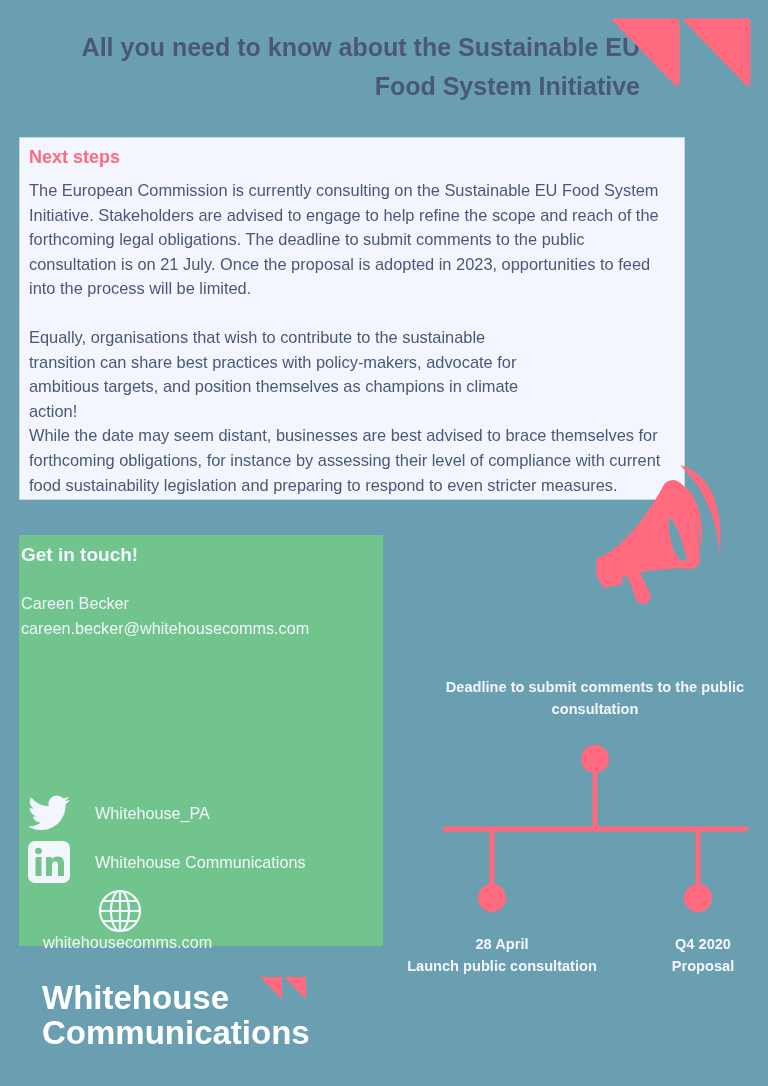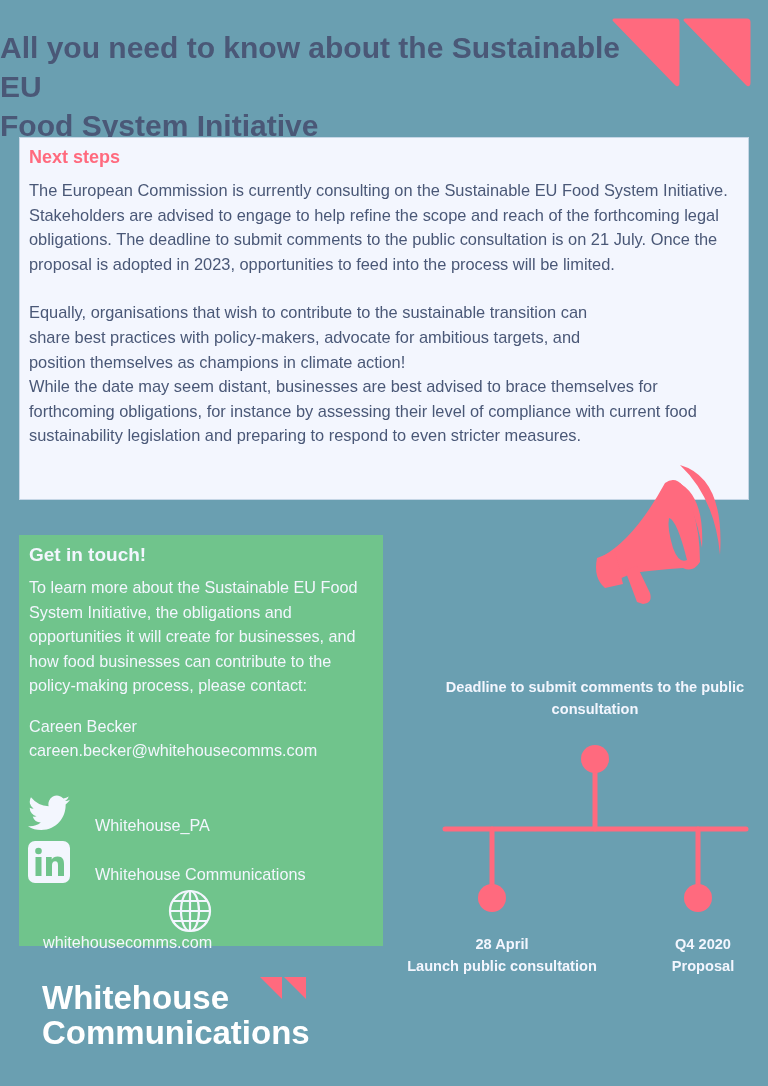--- a/index.html
+++ b/index.html
@@ -1,28 +1,28 @@
 <!DOCTYPE html>
 <html><head>
 <meta charset="utf-8">
 <style>
   * { margin:0; padding:0; box-sizing:border-box; }
   html, body { width:768px; height:1086px; overflow:hidden; }
   body { background:#6a9fb1; font-family:"Liberation Sans", "DejaVu Sans", sans-serif; position:relative; }
   .abs { position:absolute; }
-  #title { left:0; top:28px; width:640px; text-align:left; color:#4a5877; font-size:30px; font-weight:bold; line-height:39px; }
+  #title { left:0; top:28px; width:640px; text-align:right; color:#4a5877; font-size:25px; font-weight:bold; line-height:39px; }
   #title .l1 { display:block; padding-left:0; }
   #title .l2 { display:block; }
-  #next-box { left:19px; top:137px; width:730px; height:363px; background:#f3f6fe; border:1px solid #c5d6e6; padding:8px 9px; }
+  #next-box { left:19px; top:137px; width:666px; height:363px; background:#f3f6fe; border:1px solid #c5d6e6; padding:8px 9px; }
   #next-box h2 { color:#ff6a7e; font-size:18px; font-weight:bold; margin-bottom:10px; line-height:22px; }
   #next-box p { color:#4a5877; font-size:16.4px; line-height:24.6px; margin-bottom:24px; }
-  #green-box { left:19px; top:535px; width:364px; height:411px; background:#70c48c; padding:8px 10px; color:#f3f6fe; }
+  #green-box { left:19px; top:535px; width:364px; height:411px; background:#70c48c; padding:8px 2px; color:#f3f6fe; }
   #green-box h2 { font-size:19px; font-weight:bold; line-height:24px; margin-bottom:8px; }
   #green-box p { font-size:16.2px; line-height:24.5px; }
-  .social { position:absolute; left:0; display:flex; align-items:flex-end; }
+  .social { position:absolute; left:0; display:flex; align-items:center; }
   .social .ico { width:44px; height:44px; display:flex; align-items:center; justify-content:center; margin-left:8px; }
   .social .lbl { font-size:16.2px; margin-left:24px; }
   .tl-text { position:absolute; color:#f3f6fe; font-weight:bold; font-size:14.6px; line-height:21.5px; text-align:center; }
   #logo { left:42px; top:980px; color:#ffffff; font-size:33px; font-weight:bold; line-height:35px; }
 </style>
 </head>
 <body>
 
 <div id="title" class="abs">
   <span class="l1">All you need to know about the Sustainable EU</span>
@@ -53,22 +53,21 @@
     <path d="M104,60 Q112,62 122,102 Q114,106 108,90 Q102,70 104,60 Z" fill="#6a9fb1"></path>
 
     <path d="M32,100 L50,93 L58,126 L40,130 Q28,120 32,100 Z"></path>
 
     <path d="M60,112 L72,108 L85,135 Q88,145 78,146 L72,144 Z"></path>
   </g>
 </svg>
 
 <div id="green-box" class="abs">
   <h2>Get in touch!</h2>
-  <p>To learn more about the Sustainable EU Food System Initiative, the obligations and opportunities it will create for businesses, and how food businesses can contribute to the policy-making process, please contact:</p>
-  <p style="margin-top:16px;">Careen Becker</p>
+  <p style="margin-top:24px;">Careen Becker</p>
   <p>careen.becker@whitehousecomms.com</p>
 
   <div class="social" style="top:256px;">
     <span class="ico">
       <svg width="42" height="36" viewBox="0 0 24 20">
           <path fill="#f3f6fe" d="M24 2.4a9.8 9.8 0 0 1-2.8.8A4.9 4.9 0 0 0 23.3.5a9.9 9.9 0 0 1-3.1 1.2A4.9 4.9 0 0 0 11.8 6.2 14 14 0 0 1 1.7 1a4.9 4.9 0 0 0 1.5 6.6 4.9 4.9 0 0 1-2.2-.6v.1a4.9 4.9 0 0 0 3.9 4.8 4.9 4.9 0 0 1-2.2.1 4.9 4.9 0 0 0 4.6 3.4A9.9 9.9 0 0 1 0 17.5 14 14 0 0 0 7.5 19.7c9.1 0 14-7.5 14-14v-.6A10 10 0 0 0 24 2.4z"></path>
         </svg>
     </span>
     <span class="lbl">Whitehouse_PA</span>
   </div>

